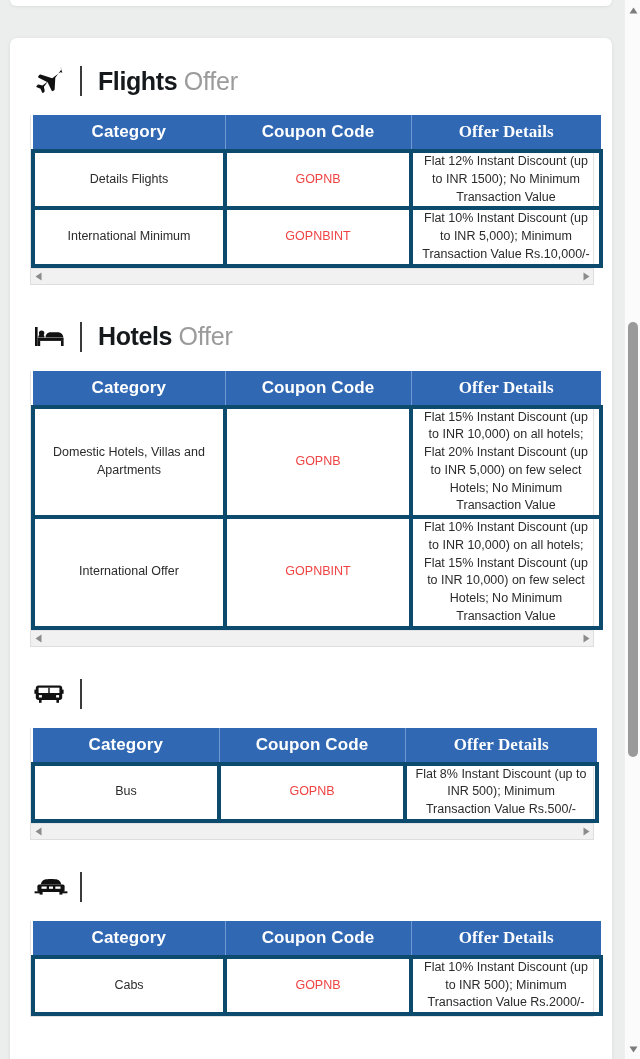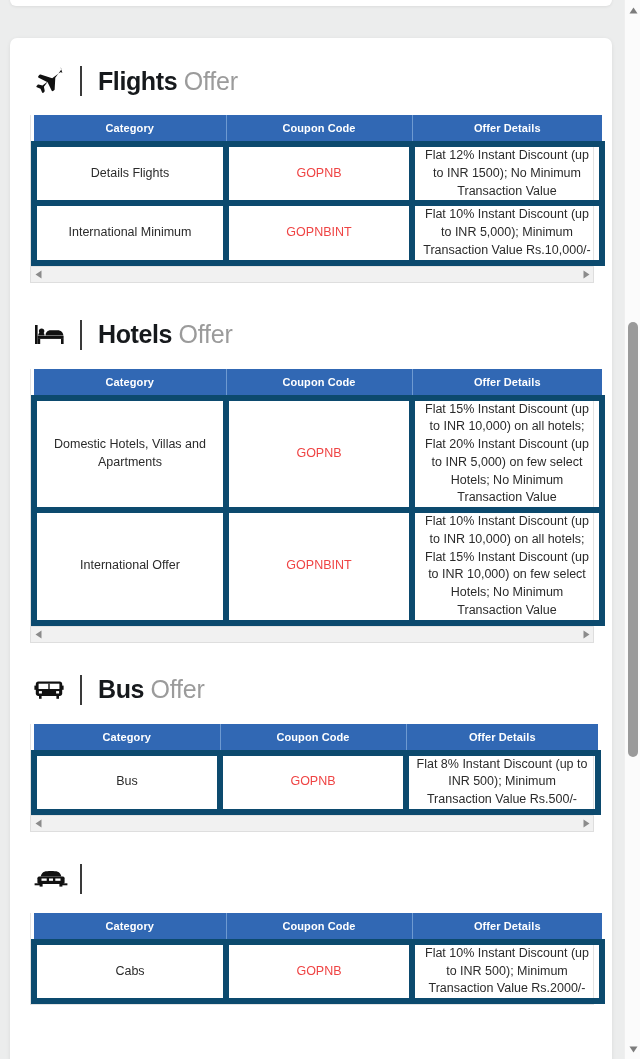--- a/index.html
+++ b/index.html
@@ -84,35 +84,35 @@
     background: #fff;
   }
   table.offers {
     border-collapse: collapse;
     width: 100%;
     table-layout: fixed;
   }
   table.offers th {
     background: #3168b4;
     color: #ffffff;
-    font-size: 11px;
+    font-size: 17px;
     font-weight: bold;
     padding: 7px 4px 7px 4px;
     text-align: center;
     border-right: 1px solid #6e9ad1;
     border-bottom: 1px solid #2a5da3;
     letter-spacing: 0.1px;
   }
-  table.offers th:last-child { border-right: none; }
+  table.offers th:last-child { border-right: none; font-family: Liberation Serif, serif; }
   table.offers td {
     font-size: 12.5px;
     color: #2b2b2b;
     text-align: center;
     padding: 0 7px;
-    border: 6px solid #0c4a6e;
+    border: 4px solid #0c4a6e;
     line-height: 1.42;
     vertical-align: middle;
   }
   table.offers td.coupon {
     color: #ef4444;
     font-size: 12.5px;
   }
   table.offers td.details { text-align: center; }
 
   
@@ -296,21 +296,20 @@
                   <rect x="4.9" y="14.1" width="3.0" height="2.4" fill="#fff"></rect>
                   <rect x="22.1" y="14.1" width="3.0" height="2.4" fill="#fff"></rect>
                   <rect x="5.0" y="18.6" width="2.6" height="3.2"></rect>
                   <rect x="22.4" y="18.6" width="2.6" height="3.2"></rect>
                   <rect x="0.4" y="8.6" width="1.8" height="4.2"></rect>
                   <rect x="27.8" y="8.6" width="1.8" height="4.2"></rect>
                 </g>
               </svg>
             </span>
             <span class="sec-divider"></span>
-            <span class="sec-title"><span>Bus</span> <span class="offer-word">Offer</span></span>
           </div>
           <div class="tbl-wrap narrow">
             <table class="offers">
               <thead>
                 <tr>
                   <th class="col-cat">Category</th>
                   <th class="col-code">Coupon Code</th>
                   <th class="col-det">Offer Details</th>
                 </tr>
               </thead>

